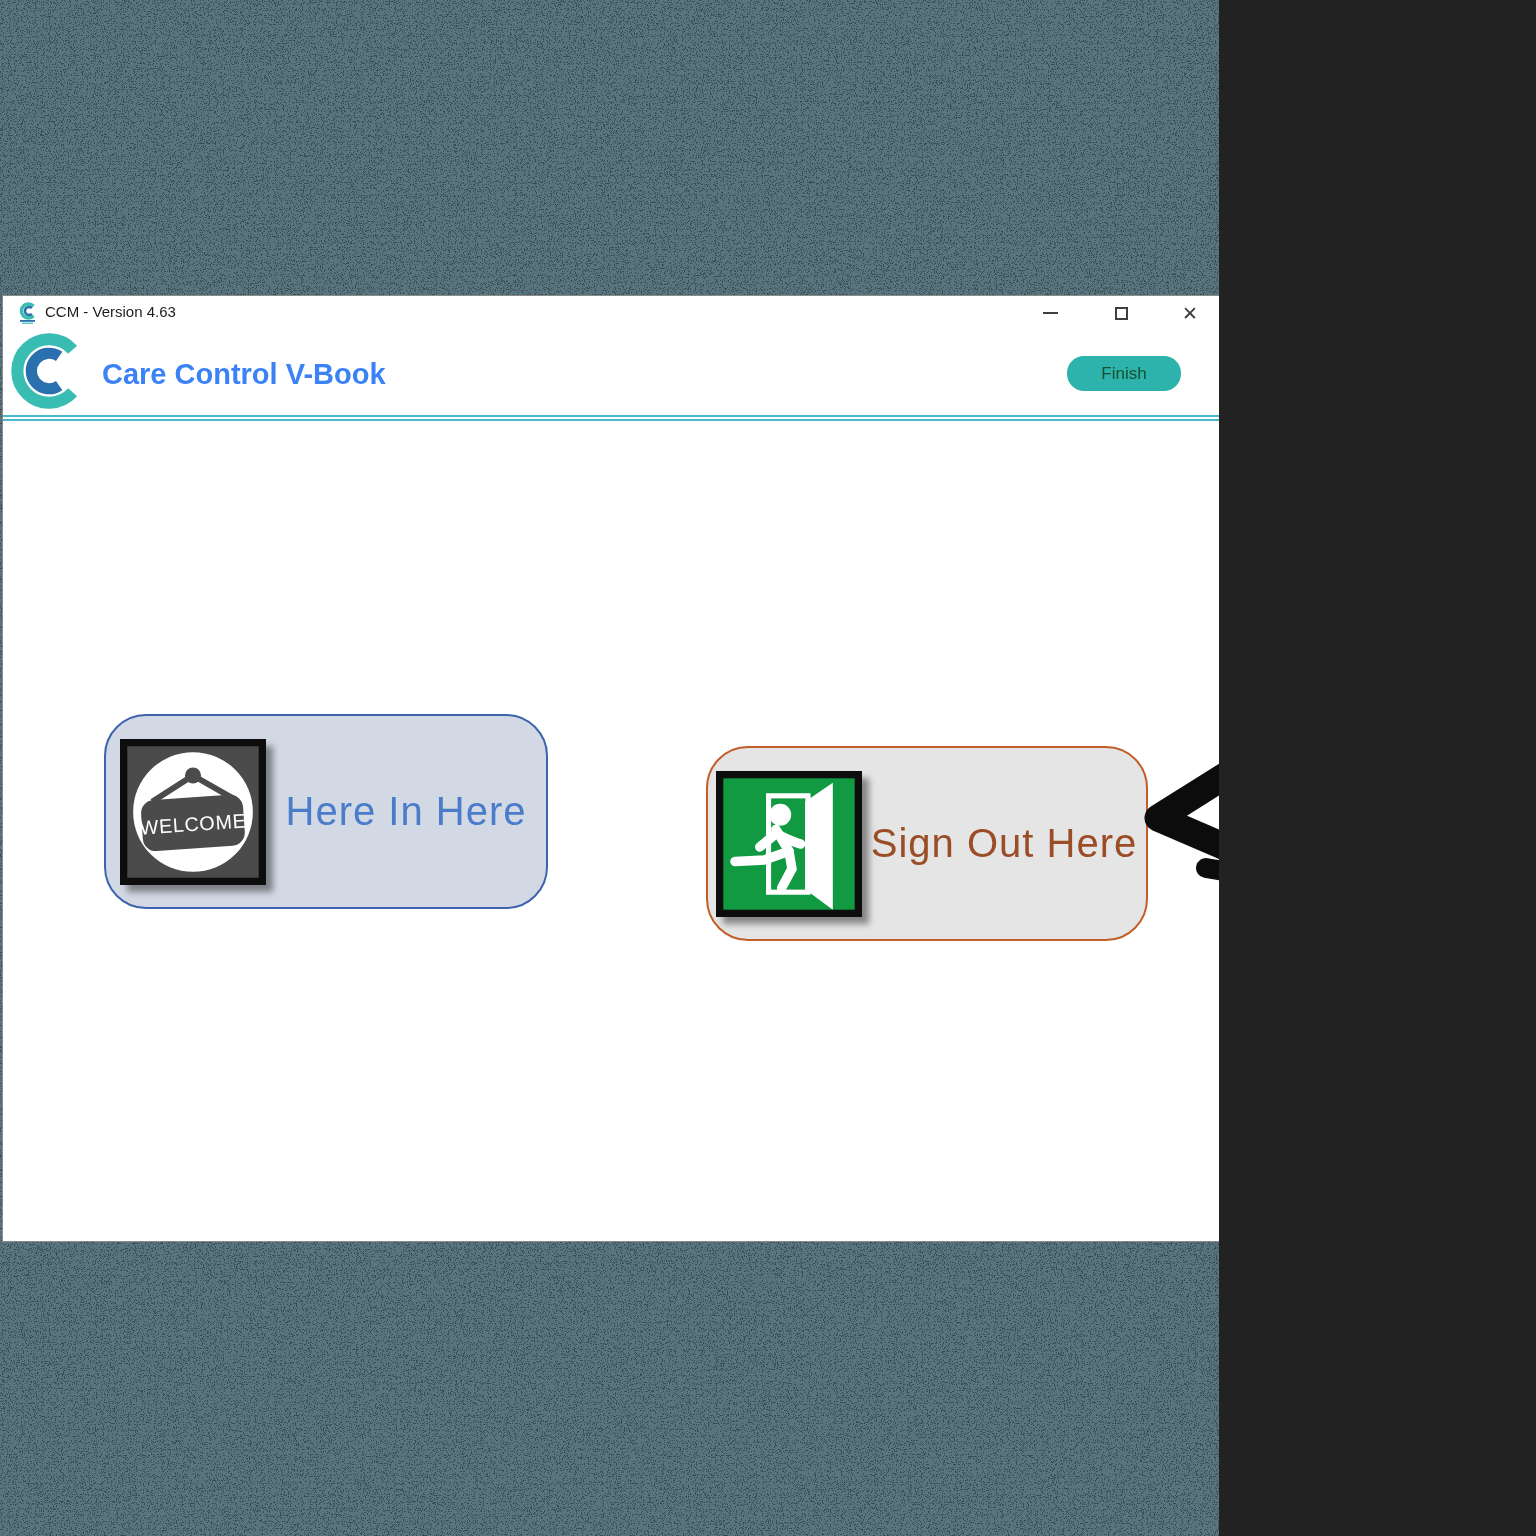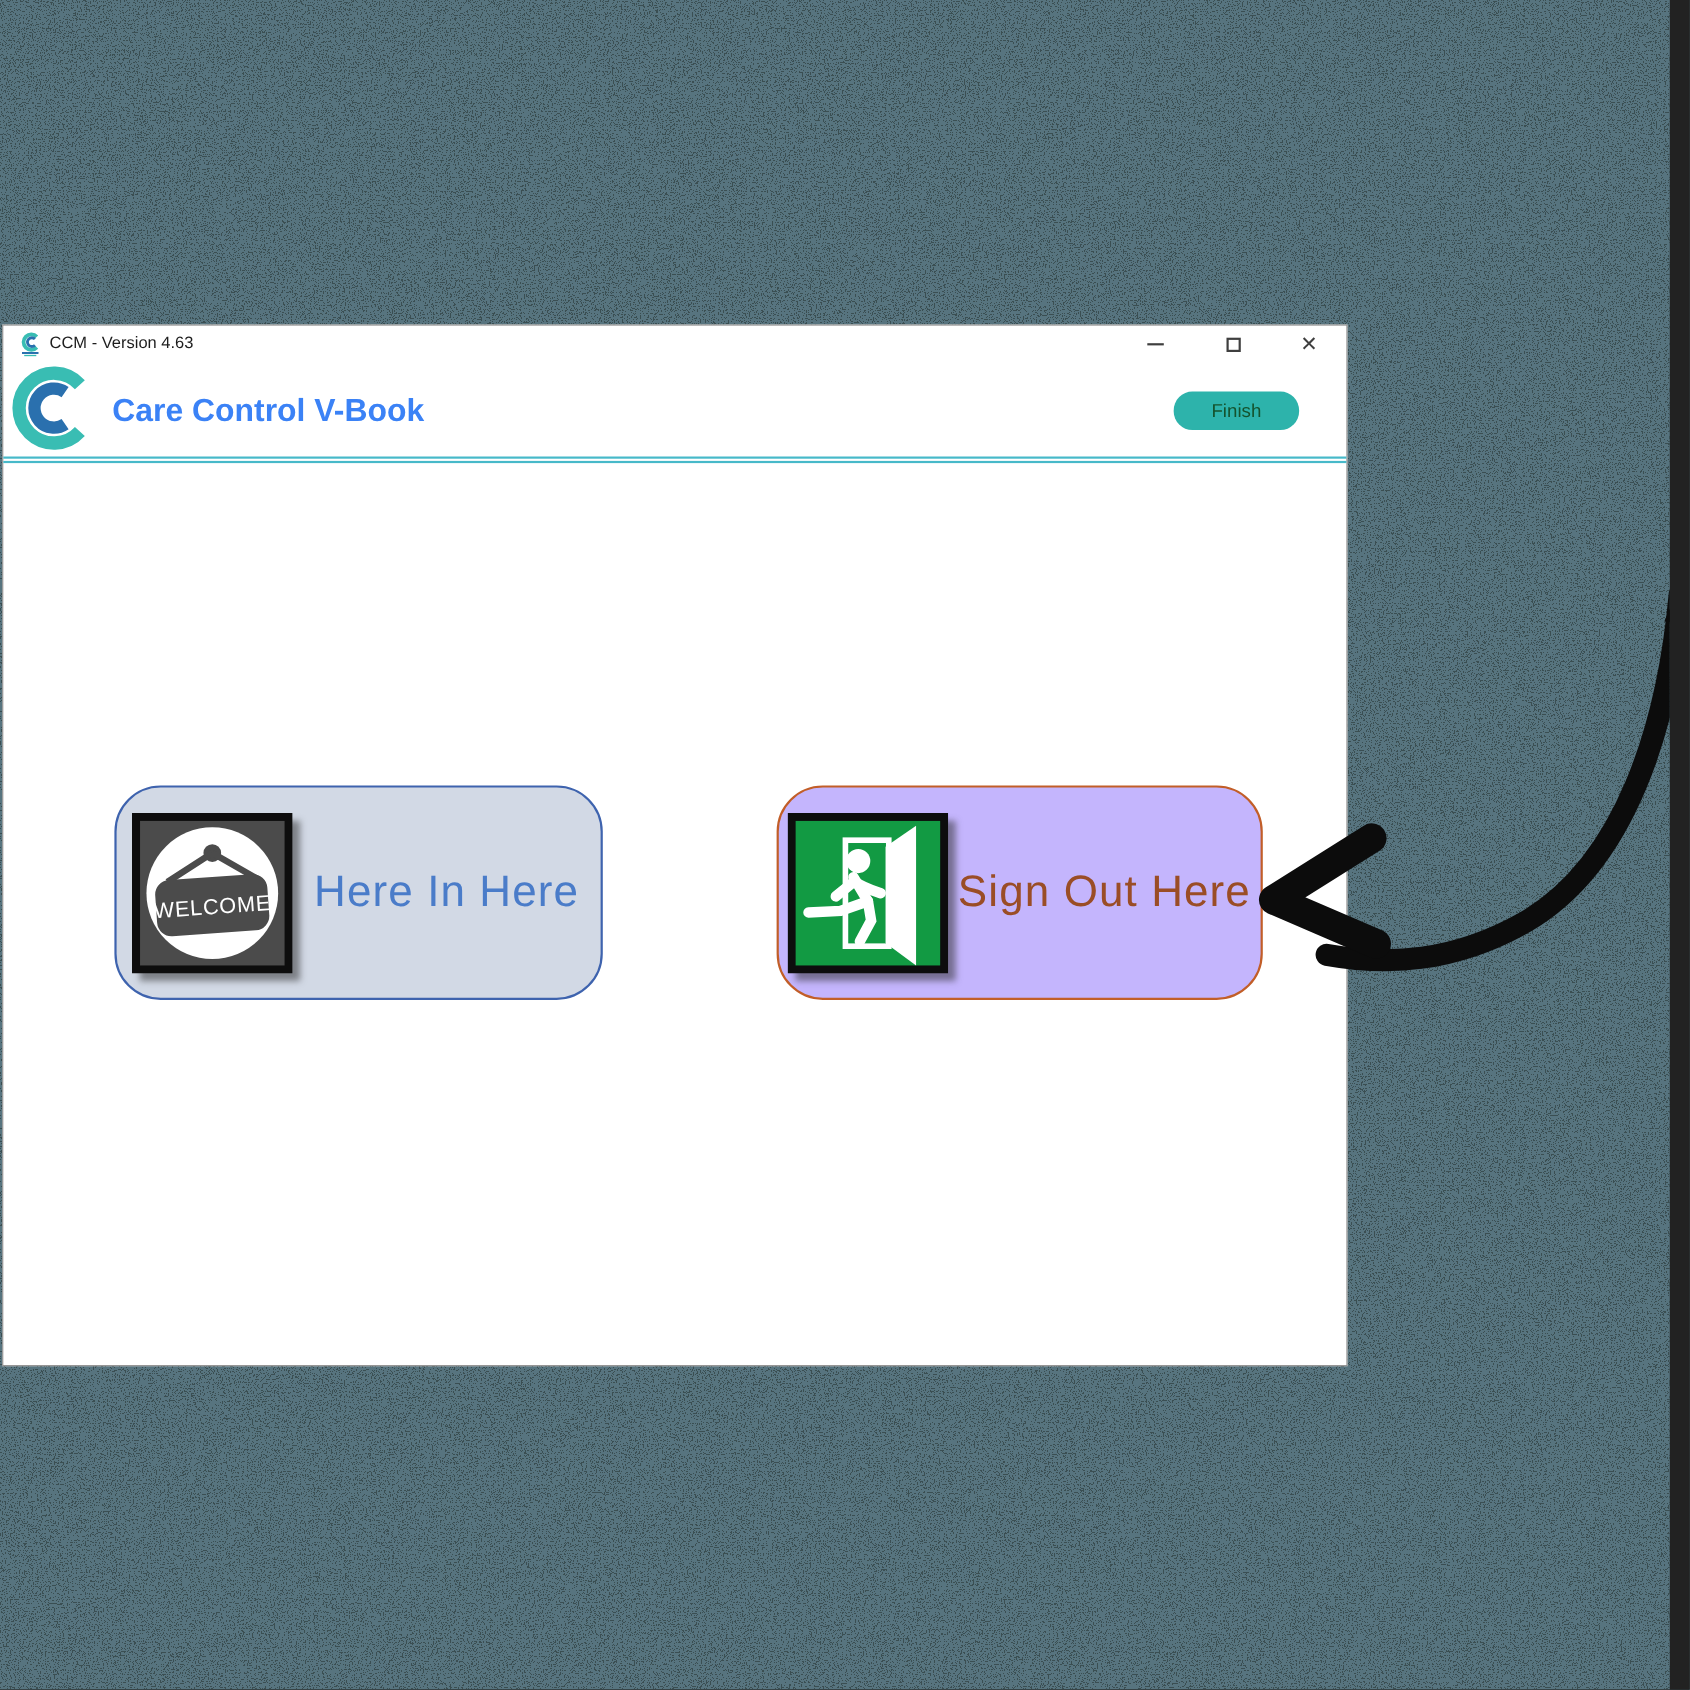--- a/index.html
+++ b/index.html
@@ -1,16 +1,16 @@
 <!DOCTYPE html>
 <html><head>
 <meta charset="utf-8">
 <style>
   html,body{margin:0;padding:0;background:#222;}
-  .stage{position:relative;width:1518px;height:1536px;overflow:hidden;
+  .stage{position:relative;width:1219px;height:1536px;overflow:hidden;
          font-family:"Liberation Sans",sans-serif;}
   .bg-svg{position:absolute;left:0;top:0;z-index:0;}
 
   
   .app-window{position:absolute;left:2px;top:295px;width:1223px;height:947px;
               background:#fff;border:1px solid #8b8b8b;z-index:2;box-sizing:border-box;}
 
   .titlebar{position:relative;height:34px;width:100%;}
   .tb-icon{position:absolute;left:14px;top:5px;width:22px;height:24px;}
   .tb-title{position:absolute;left:42px;top:7px;font-size:15px;color:#1d1d1d;white-space:nowrap;}
@@ -100,21 +100,21 @@
           <path d="M50,25 L22,43 M50,25 L78,41" stroke="#4b4b4b" stroke-width="4" fill="none"></path>
           <g transform="rotate(-4 50 58)">
             <rect x="15" y="40" width="70" height="35" rx="9" fill="#4b4b4b"></rect>
             <text x="50" y="63" text-anchor="middle" font-size="13.5" letter-spacing="0.5" fill="#ffffff" font-family="Liberation Sans, sans-serif">WELCOME</text>
           </g>
         </g>
       </svg>
       <div class="action-label" style="color: rgb(74, 124, 201);">Here In Here</div>
     </div>
 
-    <div class="action-btn sign-out-btn" style="background-color: #c4b5fd; border-color: rgb(194, 94, 40);">
+    <div class="action-btn sign-out-btn" style="background-color: #e5e5e5; border-color: rgb(194, 94, 40); margin-top: 32px;">
       <svg class="action-icon" viewBox="0 0 100 100">
         <rect x="0" y="0" width="100" height="100" fill="#0d0d0d"></rect>
         <rect x="5" y="5" width="90" height="90" fill="#129a43"></rect>
         <rect x="36" y="17" width="27" height="66" fill="none" stroke="#ffffff" stroke-width="3.5"></rect>
         <polygon points="61,21 80,8 80,95 61,81" fill="#ffffff"></polygon>
         <g stroke="#ffffff" stroke-width="6.5" stroke-linecap="round" fill="none">
           <path d="M41,40 L50,55"></path>
           <path d="M42,43 C48,47 52,48 58,50"></path>
           <path d="M41,43 L30,52"></path>
           <path d="M50,55 L33,61 L13,62"></path>

